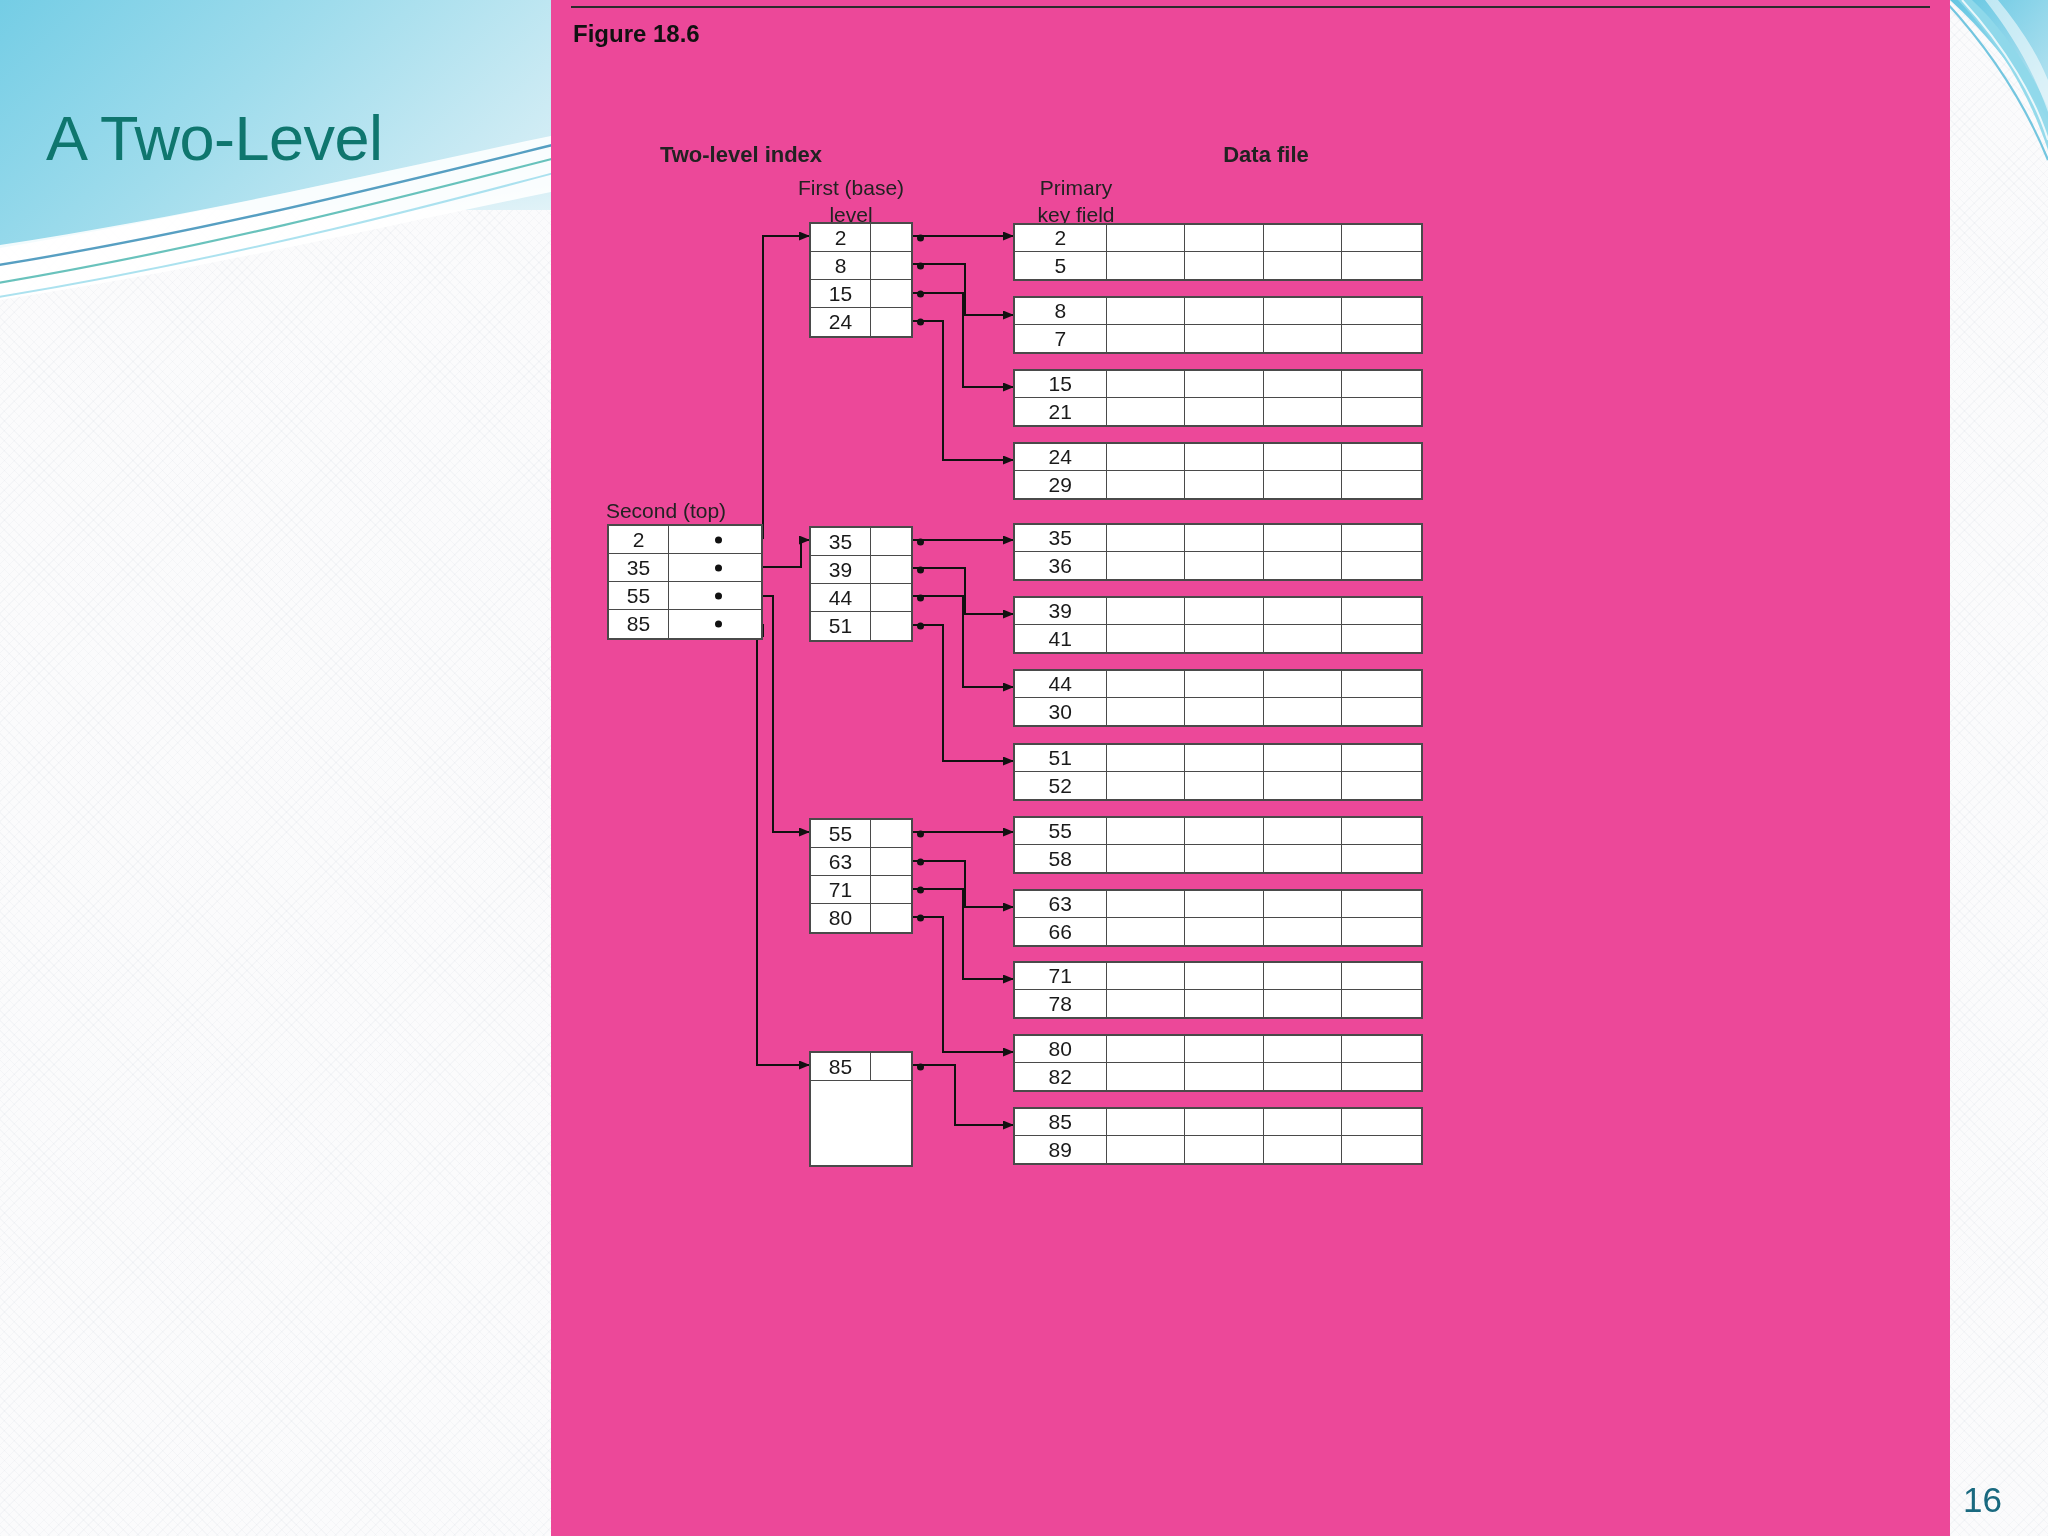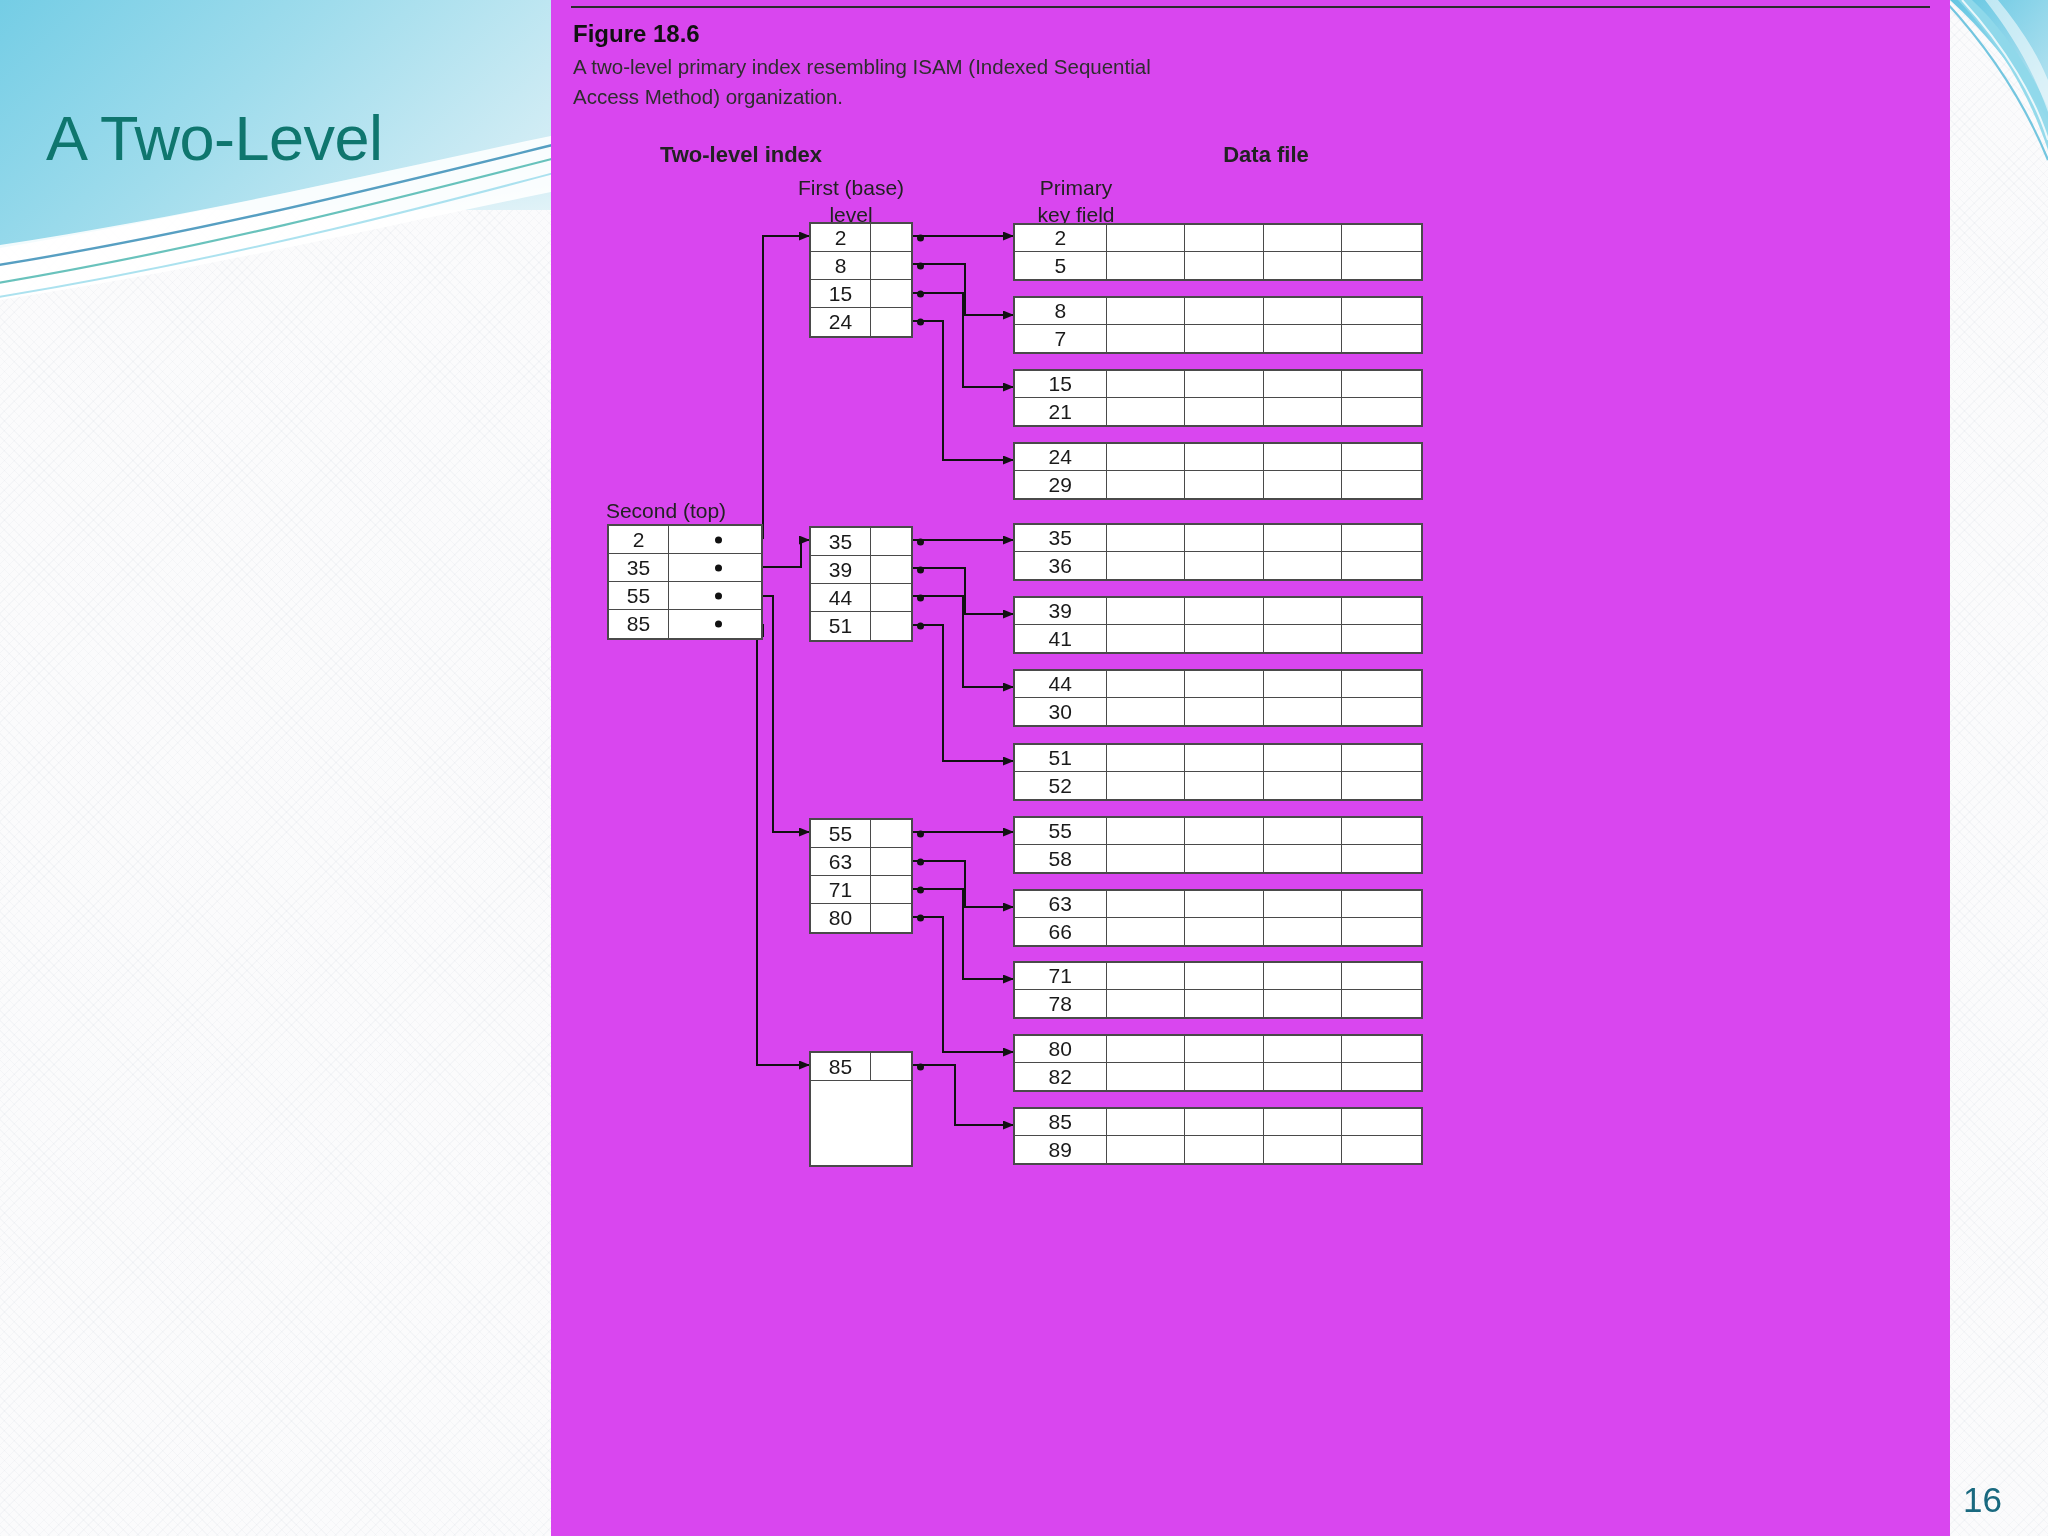--- a/index.html
+++ b/index.html
@@ -37,21 +37,21 @@
 
   
   #page-number {
     position:absolute; right:46px; bottom:16px;
     font-size:35px; color:#19697f; z-index:8;
   }
 
   
   #figure-panel {
     position:absolute; left:551px; top:0; width:1399px; height:1536px;
-    background:#d946ef; z-index:4;
+    background:#ec4899; z-index:4;
     box-shadow:0 0 0 0 transparent;
   }
   #figure-rule {
     position:absolute; left:20px; top:6px; width:1359px; height:2px; background:#2b2b2b;
   }
   #fig-title {
     position:absolute; left:22px; top:20px;
     font-size:24px; font-weight:bold; color:#111;
     font-family:"Liberation Sans", sans-serif;
   }
@@ -156,24 +156,20 @@
 
 <div id="title-block">
   <div id="title-line1">A Two-Level</div>
 </div>
 
 <div id="page-number">16</div>
 
 <div id="figure-panel">
   <div id="figure-rule"></div>
   <div id="fig-title">Figure 18.6</div>
-  <div id="fig-caption">
-    <div>A two-level primary index resembling ISAM (Indexed Sequential</div>
-    <div>Access Method) organization.</div>
-  </div>
 
   <div id="diagram">
 
     <svg id="wire-layer" viewBox="0 0 1399 1536">
       <defs>
         <marker id="ah" markerWidth="11" markerHeight="9" refX="10" refY="4.5" orient="auto" markerUnits="userSpaceOnUse">
           <path d="M0,0 L11,4.5 L0,9 Z" fill="#111"></path>
         </marker>
       </defs>
       <g stroke="#111" stroke-width="2" fill="none" marker-end="url(#ah)">

